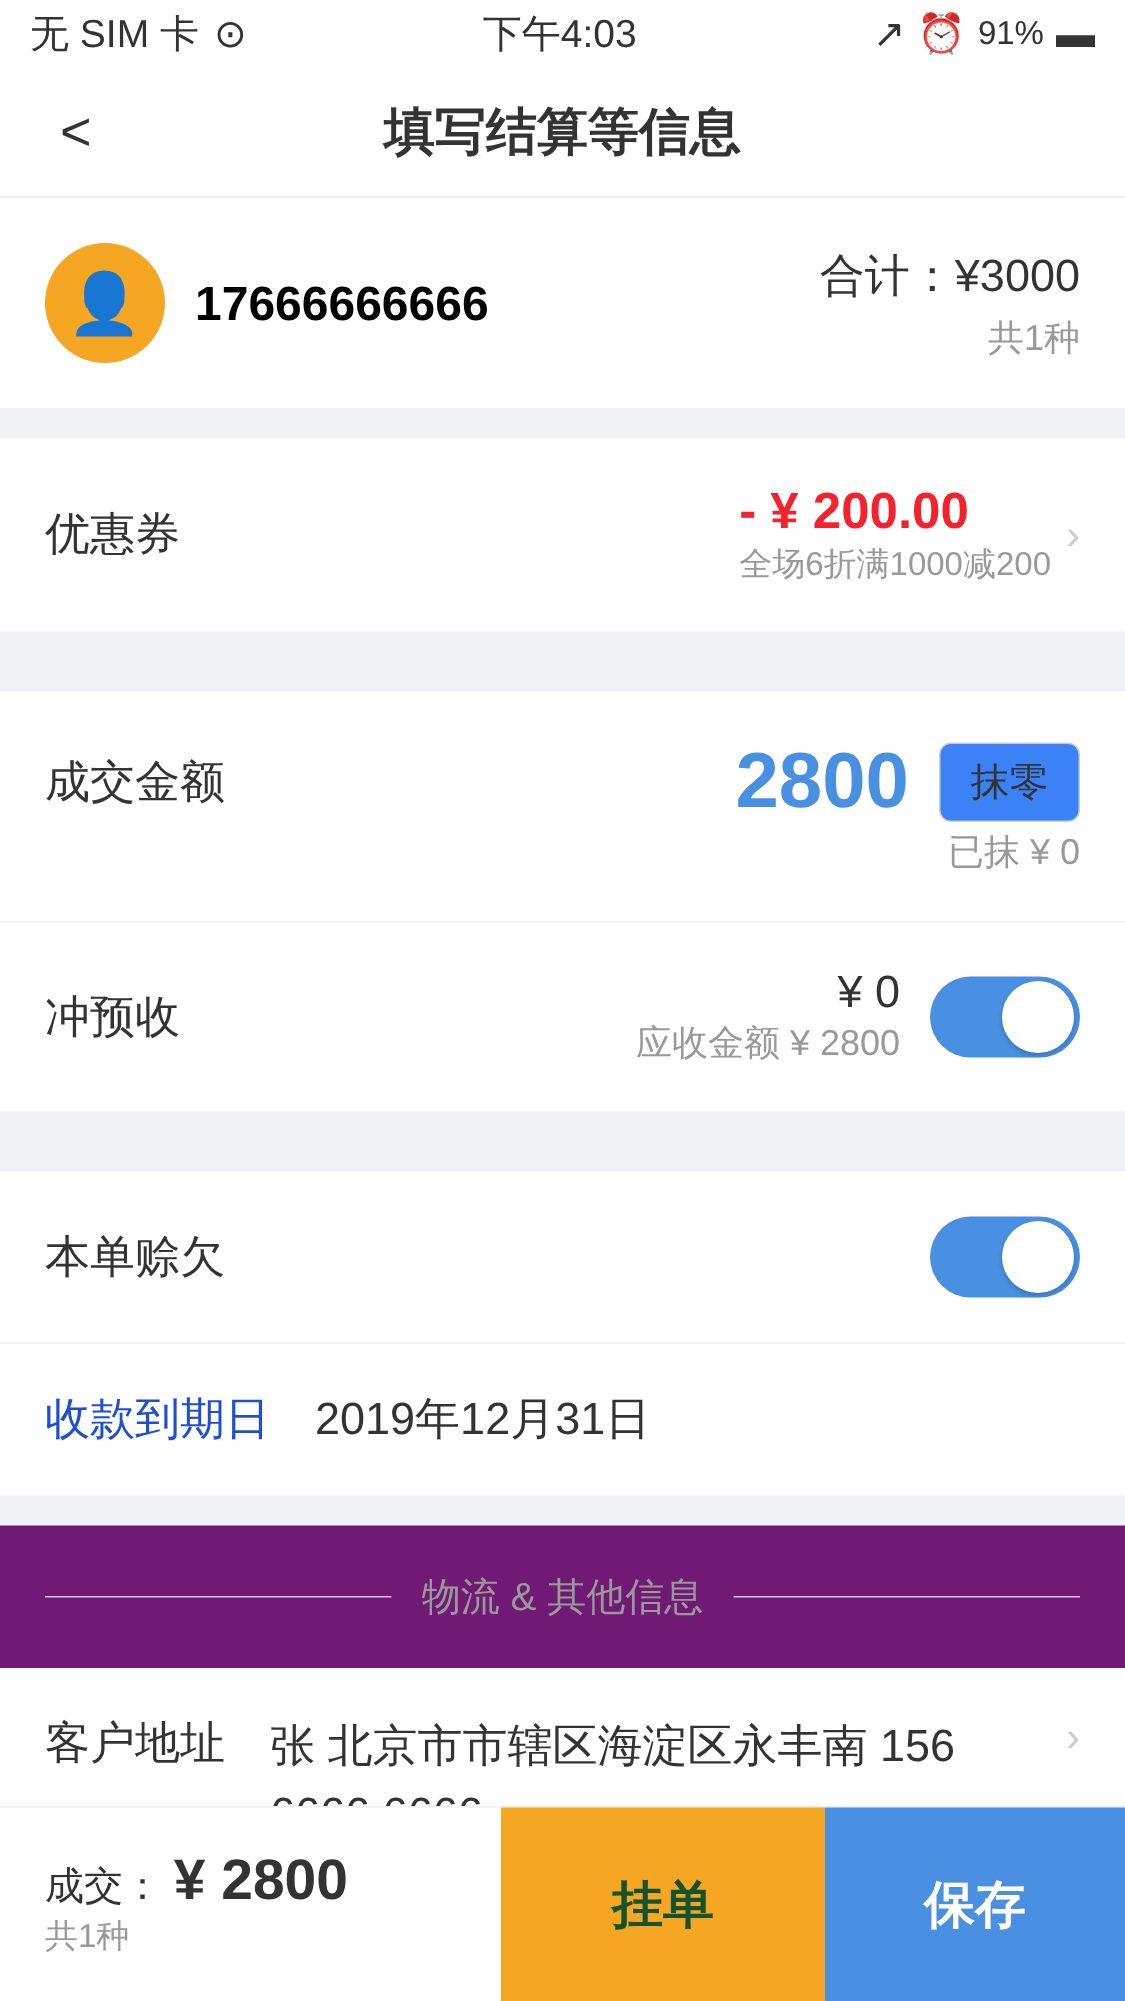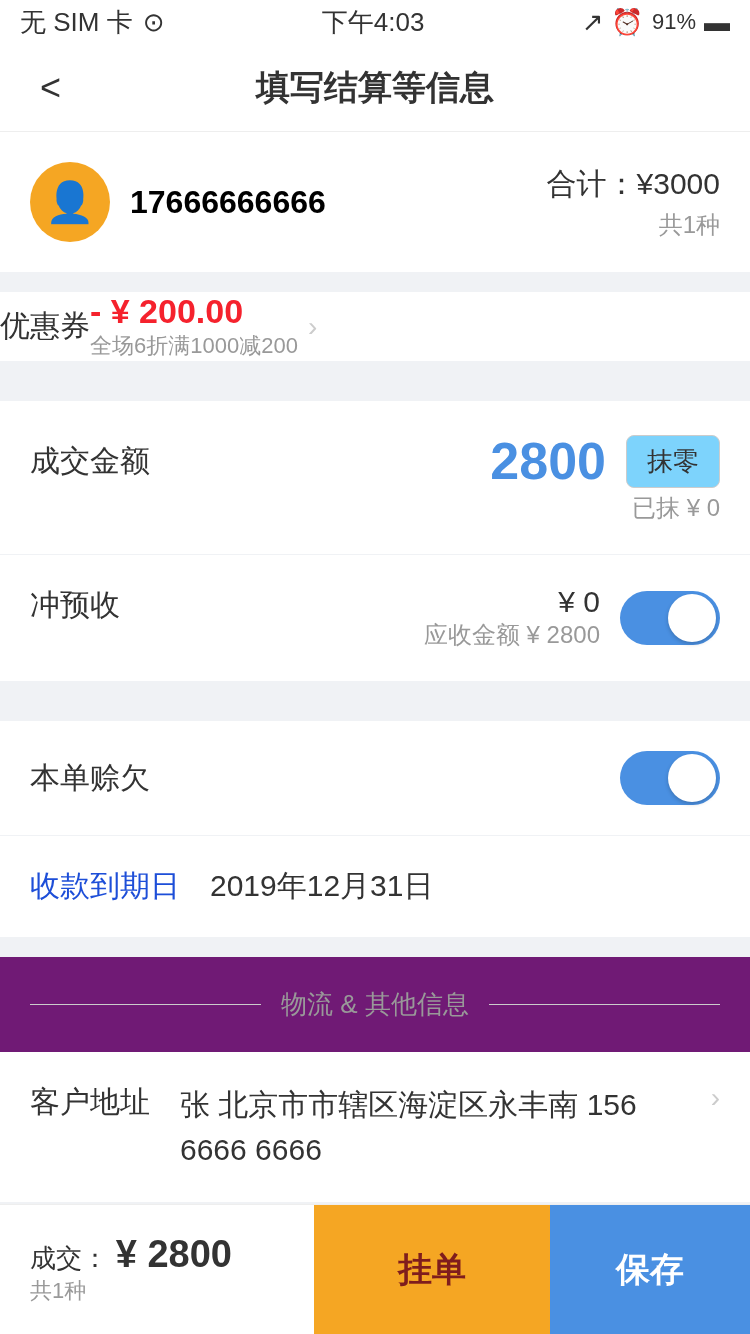--- a/index.html
+++ b/index.html
@@ -109,21 +109,22 @@
     .total-count {
       font-size: 24px;
       color: #999;
       margin-top: 4px;
     }
 
     
     .coupon-row {
       display: flex;
       align-items: center;
-      justify-content: flex-start;
+      justify-content: space-between;
+      padding: 30px;
       background: #fff;
       margin-bottom: 20px;
     }
     .coupon-label {
       font-size: 30px;
       color: #333;
     }
     .coupon-right {
       display: flex;
       align-items: center;
@@ -175,37 +176,38 @@
       font-size: 52px;
       font-weight: 700;
       color: #4a90e2;
     }
     .round-zero-btn {
       border: 1px solid #ccc;
       border-radius: 8px;
       padding: 8px 20px;
       font-size: 26px;
       color: #333;
-      background: #7dd3fc;
+      background: #3b82f6;
       cursor: pointer;
     }
     .deal-sub {
       font-size: 24px;
       color: #999;
       text-align: right;
     }
 
     
     .prepay-section {
       background: #fff;
       padding: 30px;
       border-top: 1px solid #f0f2f5;
     }
     .prepay-row {
       display: flex;
+      align-items: center;
       justify-content: space-between;
       gap: 32px;
     }
     .prepay-label {
       font-size: 30px;
       color: #333;
     }
     .prepay-right {
       display: flex;
       align-items: center;
@@ -347,28 +349,28 @@
     .bottom-deal-amount {
       font-size: 38px;
       font-weight: 700;
       color: #333;
     }
     .bottom-deal-count {
       font-size: 22px;
       color: #999;
     }
     .bottom-btn-hold {
-      width: 236px;
+      width: 216px;
       height: 130px;
       background: #f5a623;
       display: flex;
       align-items: center;
       justify-content: center;
       font-size: 34px;
-      color: #7f1d1d;
+      color: #14532d;
       font-weight: 600;
       cursor: pointer;
     }
     .bottom-btn-save {
       width: 200px;
       height: 130px;
       background: #4a90e2;
       display: flex;
       align-items: center;
       justify-content: center;

